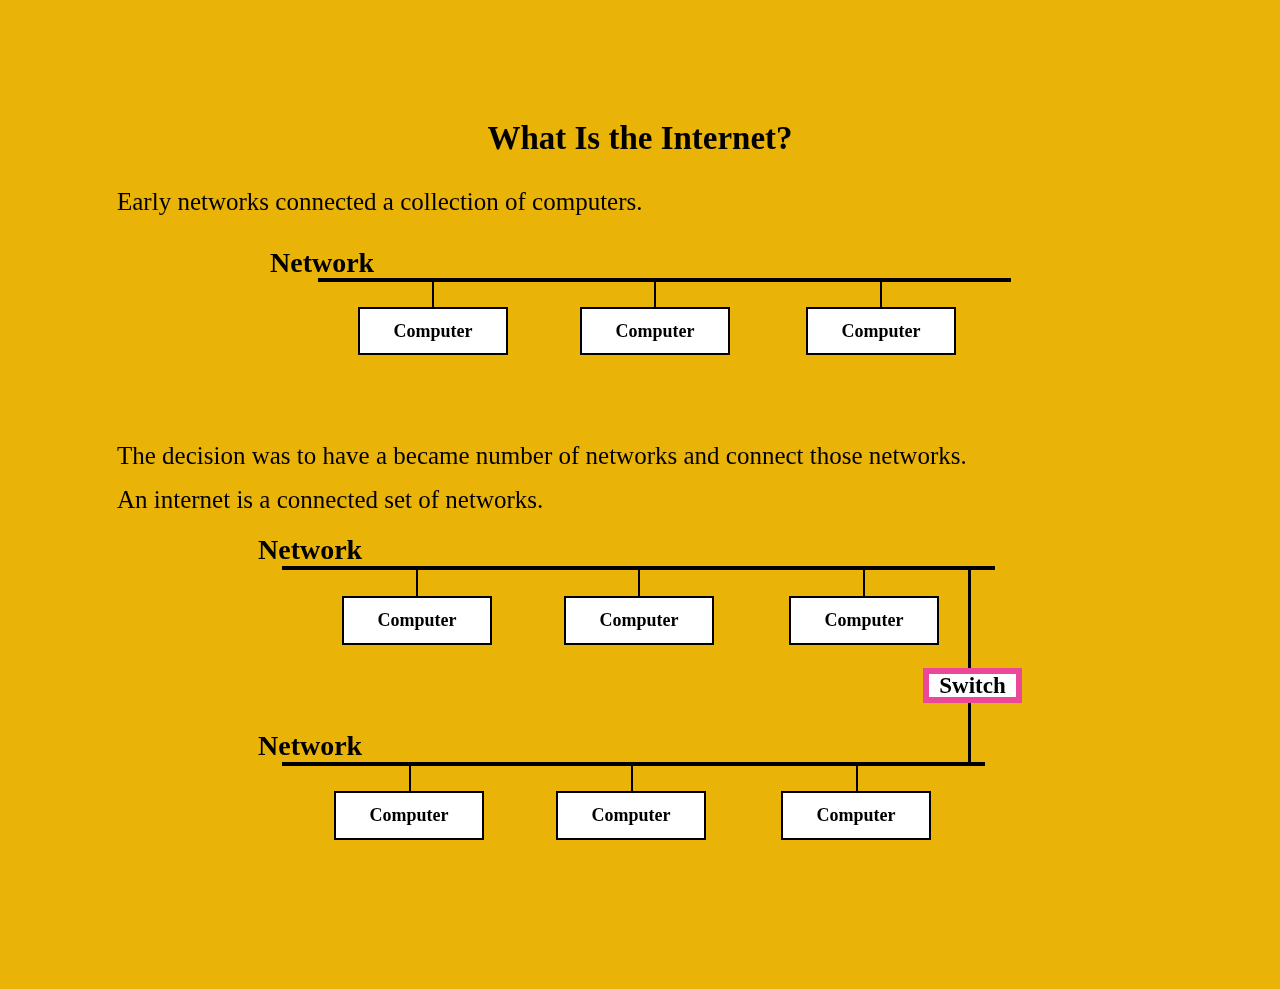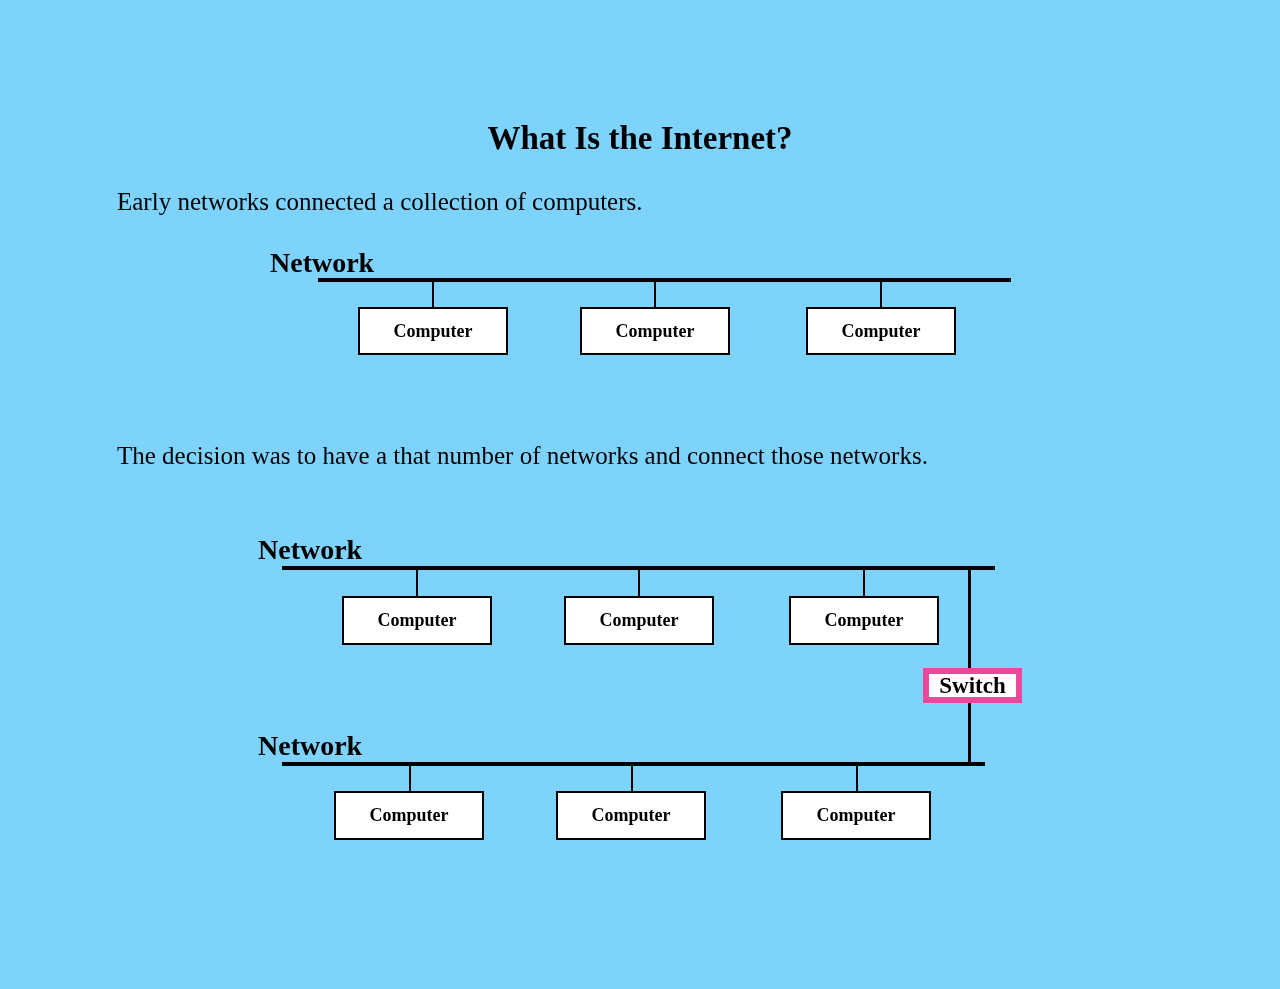--- a/index.html
+++ b/index.html
@@ -4,21 +4,21 @@
 <style>
   html, body {
     margin: 0;
     padding: 0;
     background: #ffffff;
   }
   .page {
     position: relative;
     width: 1280px;
     height: 989px;
-    background: #7dd3fc;
+    background: #eab308;
     color: #000000;
     font-family: "Liberation Serif", "DejaVu Serif", serif;
     overflow: hidden;
   }
   .title {
     position: absolute;
     left: 0;
     top: 120px;
     width: 1280px;
     text-align: center;
@@ -107,21 +107,22 @@
       <span>Computer</span>
     </div>
     <div class="node" style="left:580px; top:307px; height:48px;">
       <span>Computer</span>
     </div>
     <div class="node" style="left:806px; top:307px; height:48px;">
       <span>Computer</span>
     </div>
   </div>
 
-  <div class="bodyline" style="top:442px;">The decision was to have a that number of networks and connect those networks.</div>
+  <div class="bodyline" style="top:442px;">The decision was to have a became number of networks and connect those networks.</div>
+  <div class="bodyline" style="top:486px;">An internet is a connected set of networks.</div>
 
   <div>
 
     <div class="net-label" style="left:258px; top:536px;">Network</div>
     <div class="bus" style="left:282px; top:566px; width:713px;"></div>
 
     <div class="drop" style="left:416px; top:568px; height:28px;"></div>
     <div class="drop" style="left:638px; top:568px; height:28px;"></div>
     <div class="drop" style="left:863px; top:568px; height:28px;"></div>
 

